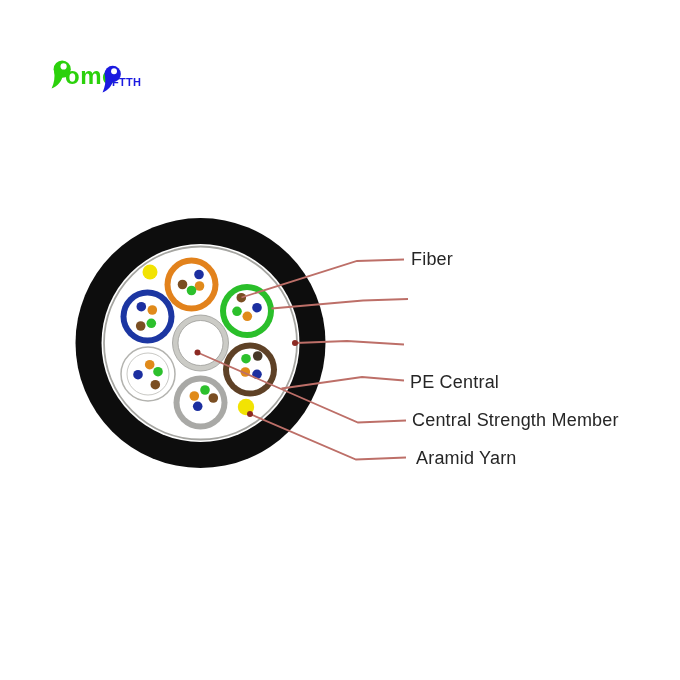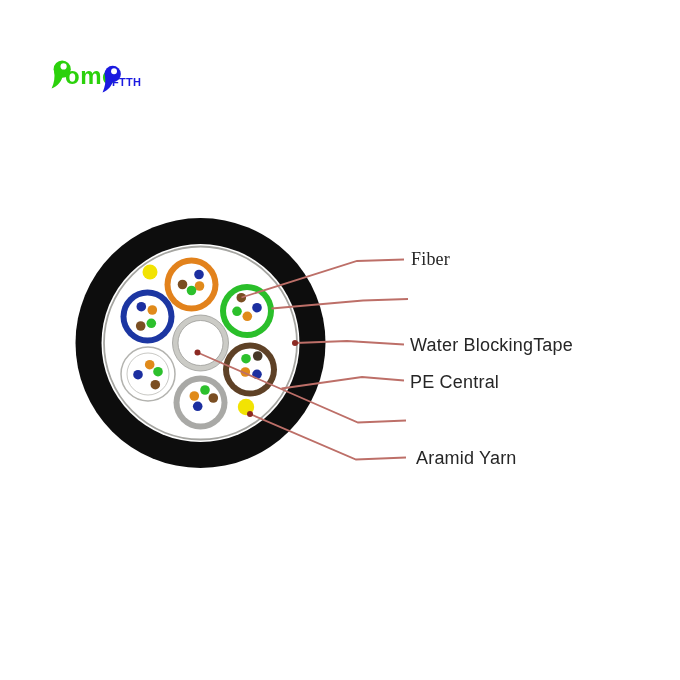--- a/index.html
+++ b/index.html
@@ -93,18 +93,18 @@
       <polyline points="271.5,308.5 363,300.5 408,299" fill="none" stroke="#bd6f68" stroke-width="1.8"></polyline>
       <polyline points="295,343 347,341 404,344.5" fill="none" stroke="#bd6f68" stroke-width="1.8"></polyline>
       <circle cx="295" cy="343" r="3" fill="#8c2a23"></circle>
       <polyline points="281.5,388.5 362,377 404,380.5" fill="none" stroke="#bd6f68" stroke-width="1.8"></polyline>
       <polyline points="197.5,352.5 358,422.5 406,420.5" fill="none" stroke="#bd6f68" stroke-width="1.8"></polyline>
       <circle cx="197.5" cy="352.5" r="3" fill="#8c2a23"></circle>
       <polyline points="250,414 356,459.5 406,457.5" fill="none" stroke="#bd6f68" stroke-width="1.8"></polyline>
       <circle cx="250" cy="414" r="3" fill="#8c2a23"></circle>
     </svg>
 
-  <div class="comp-label" style="left: 411px; top: 259px; font-family: Liberation Serif, serif;">Fiber</div>
-  <div class="comp-label" style="left: 410px; top: 345px;">Water BlockingTape</div>
+  <div class="comp-label" style="left: 411px; top: 259px;">Fiber</div>
   <div class="comp-label" style="left: 410px; top: 382px;">PE Central</div>
+  <div class="comp-label" style="left: 412px; top: 420px;">Central Strength Member</div>
   <div class="comp-label" style="left: 416px; top: 458px;">Aramid Yarn</div>
 
 </div>
 
 </body></html>

